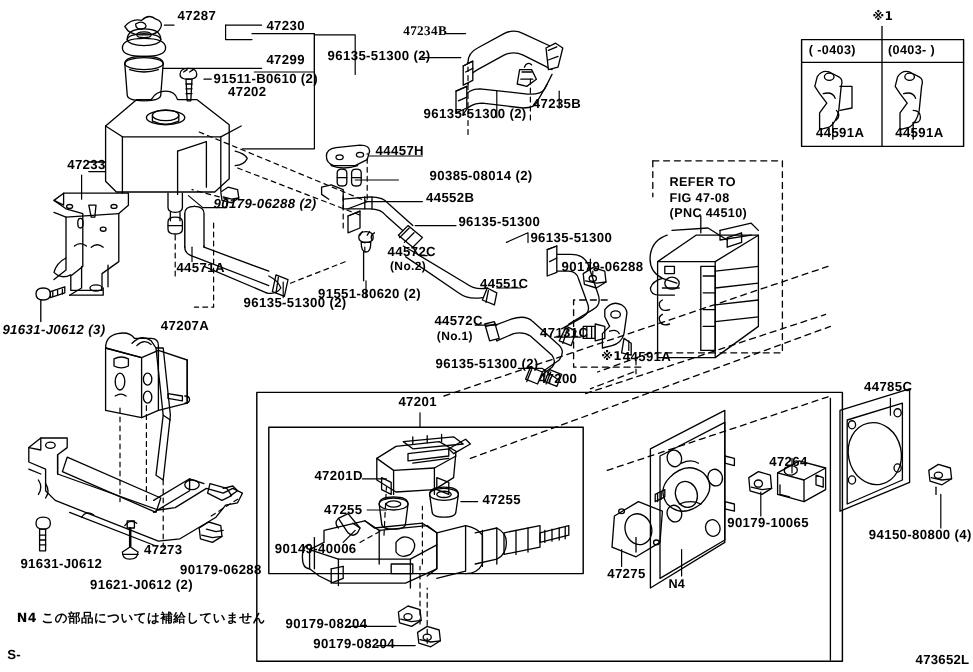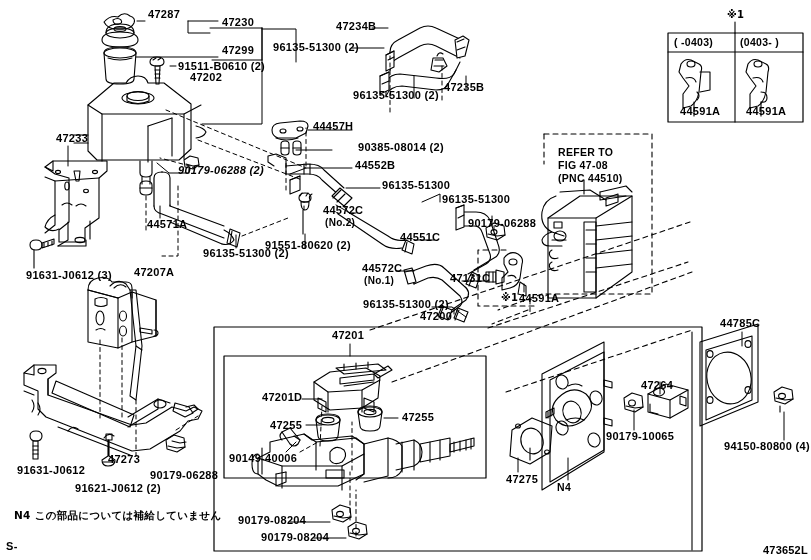--- a/index.html
+++ b/index.html
@@ -552,48 +552,48 @@
 
 <div class="lbl" style="left:148px;top:9px;">47287</div>
 <div class="lbl" style="left:222px;top:17px;">47230</div>
 <div class="lbl" style="left:222px;top:45px;">47299</div>
 <div class="lbl" style="left:190px;top:57px;margin-top:15px;">47202</div>
 <div class="lbl" style="left:178px;top:61px;">91511-B0610 (2)</div>
 <div class="lbl" style="left:56px;top:133px;">47233</div>
 <div class="lbl" style="left:147px;top:219px;">44571A</div>
 <div class="lbl" style="left:178px;top:165px;font-style:italic;">90179-06288 (2)</div>
 <div class="lbl" style="left:203px;top:248px;">96135-51300 (2)</div>
-<div class="lbl" style="left:26px;top:270px;">91631-J0612 (3)</div>
+<div class="lbl" style="left:2px;top:270px;font-style:italic;">91631-J0612 (3)</div>
 <div class="lbl" style="left:134px;top:267px;">47207A</div>
-<div class="lbl" style="left:108px;top:454px;">47273</div>
+<div class="lbl" style="left:120px;top:454px;">47273</div>
 <div class="lbl" style="left:17px;top:465px;">91631-J0612</div>
 <div class="lbl" style="left:75px;top:483px;">91621-J0612 (2)</div>
 <div class="lbl" style="left:150px;top:470px;">90179-06288</div>
 
-<div class="lbl" style="left:336px;top:21px;">47234B</div>
+<div class="lbl" style="left:336px;top:21px;font-family:Liberation Serif, serif;">47234B</div>
 <div class="lbl" style="left:273px;top:42px;">96135-51300 (2)</div>
 <div class="lbl" style="left:353px;top:90px;">96135-51300 (2)</div>
 <div class="lbl" style="left:444px;top:82px;">47235B</div>
 <div class="lbl" style="left:313px;top:121px;text-align:right;">44457H</div>
 <div class="lbl" style="left:332px;top:142px;margin-left:26px;">90385-08014 (2)</div>
 <div class="lbl" style="left:355px;top:160px;">44552B</div>
 <div class="lbl" style="left:382px;top:180px;">96135-51300</div>
 <div class="lbl" style="left:323px;top:205px;">44572C</div>
 <div class="lbl sm" style="left:325px;top:218px;">(No.2)</div>
 <div class="lbl" style="left:265px;top:240px;">91551-80620 (2)</div>
 <div class="lbl" style="left:442px;top:194px;">96135-51300</div>
 <div class="lbl" style="left:400px;top:232px;">44551C</div>
 <div class="lbl" style="left:468px;top:218px;">90179-06288</div>
 <div class="lbl" style="left:362px;top:263px;">44572C</div>
 <div class="lbl sm" style="left:364px;top:276px;">(No.1)</div>
 <div class="lbl" style="left:450px;top:273px;">47131C</div>
 <div class="lbl" style="left:363px;top:299px;">96135-51300 (2)</div>
 <div class="lbl star" style="left:501px;top:293px;">※1</div>
 <div class="lbl" style="left:519px;top:293px;">44591A</div>
-<div class="lbl" style="left:420px;top:311px;">47200</div>
+<div class="lbl" style="left:449px;top:311px;">47200</div>
 
 <div class="lbl refer" style="left:558px;top:146px;">
   <div>REFER TO</div>
   <div>FIG 47-08</div>
   <div>(PNC 44510)</div>
 </div>
 
 <div class="lbl" style="left:332px;top:330px;">47201</div>
 <div class="lbl" style="left:262px;top:392px;">47201D</div>
 <div class="lbl" style="left:402px;top:412px;">47255</div>

